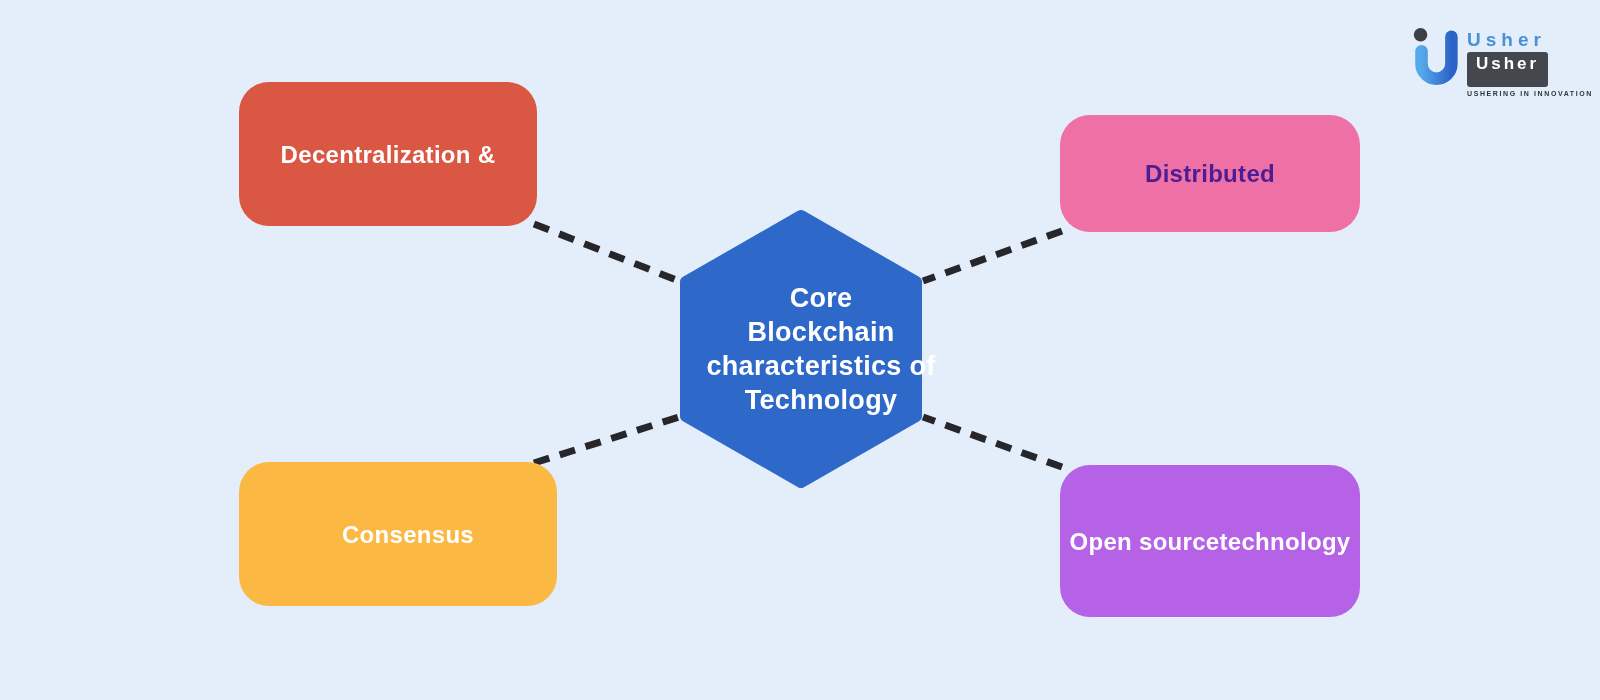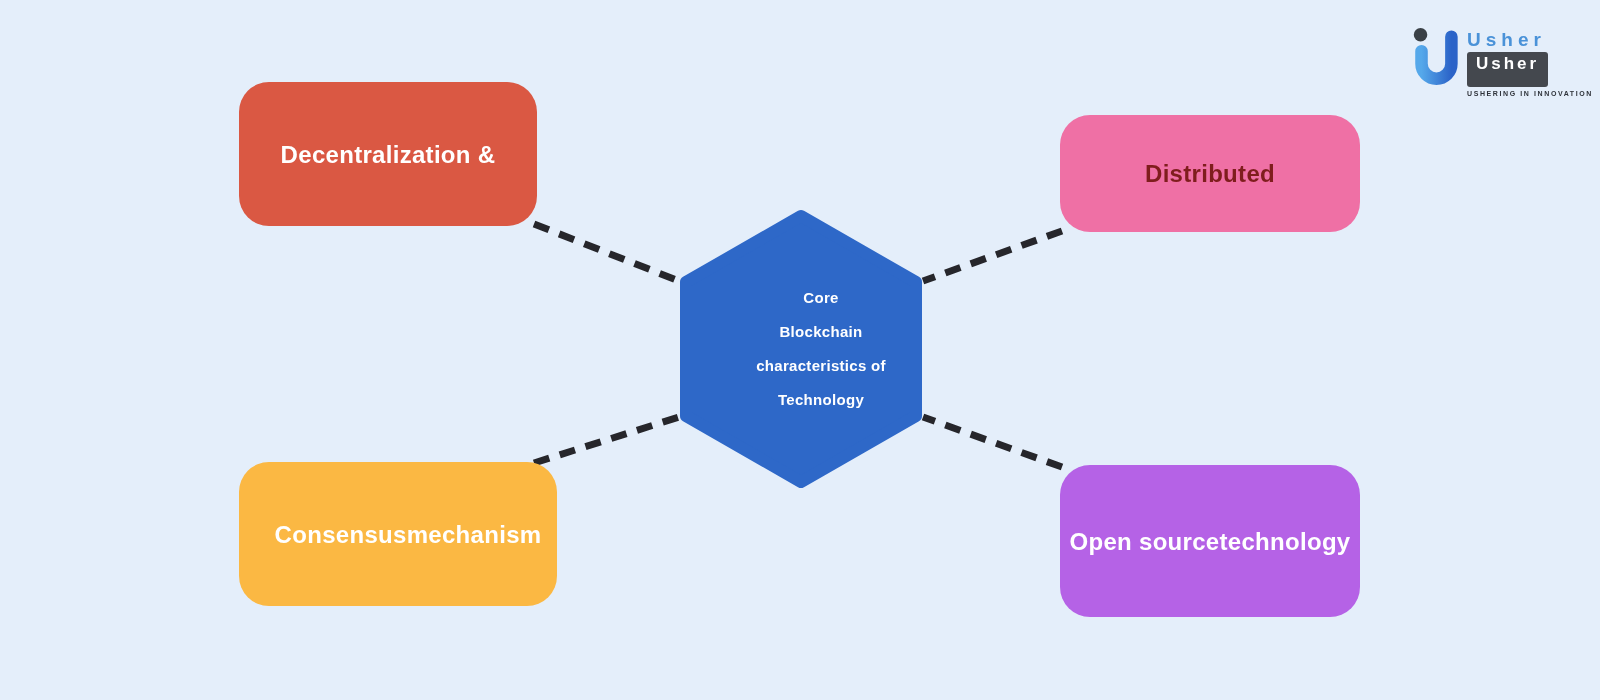--- a/index.html
+++ b/index.html
@@ -36,21 +36,21 @@
   .node-tl { left: 239px; top: 82px;  width: 298px; height: 144px; }
   .node-tr { left: 1060px; top: 115px; width: 300px; height: 117px; }
   .node-bl { left: 239px; top: 462px; width: 298px; height: 144px; }
   .node-br { left: 1060px; top: 465px; width: 300px; height: 152px; text-align: right; }
   .hex-text {
     position: absolute;
     left: 681px;
     top: 281px;
     width: 280px;
     color: #ffffff;
-    font-size: 15px;
+    font-size: 27px;
     font-weight: bold;
     line-height: 34px;
     text-align: center;
     letter-spacing: 0.3px;
   }
   
   .logo {
     position: absolute;
     left: 1408px;
     top: 24px;
@@ -111,27 +111,26 @@
     <div>Core</div>
     <div>Blockchain</div>
     <div>characteristics of</div>
     <div>Technology</div>
   </div>
 
   <div class="node node-tl" style="background: rgb(218, 88, 67); color: rgb(255, 255, 255);">
     <div>Decentralization &amp;</div>
   </div>
 
-  <div class="node node-tr" style="background: rgb(239, 112, 165); color: #7f1d1d;">
+  <div class="node node-tr" style="background: rgb(239, 112, 165); color: #4c1d95;">
     <div>Distributed</div>
   </div>
 
   <div class="node node-bl" style="background: rgb(251, 184, 67); color: rgb(255, 255, 255); padding-left: 20px;">
     <div>Consensus</div>
-    <div>mechanism</div>
   </div>
 
   <div class="node node-br" style="background: rgb(181, 98, 230); color: rgb(255, 255, 255);">
     <div>Open source</div>
     <div>technology</div>
   </div>
 
   <div class="logo">
     <svg class="logo-mark" viewBox="0 0 56 64">
       <defs>

